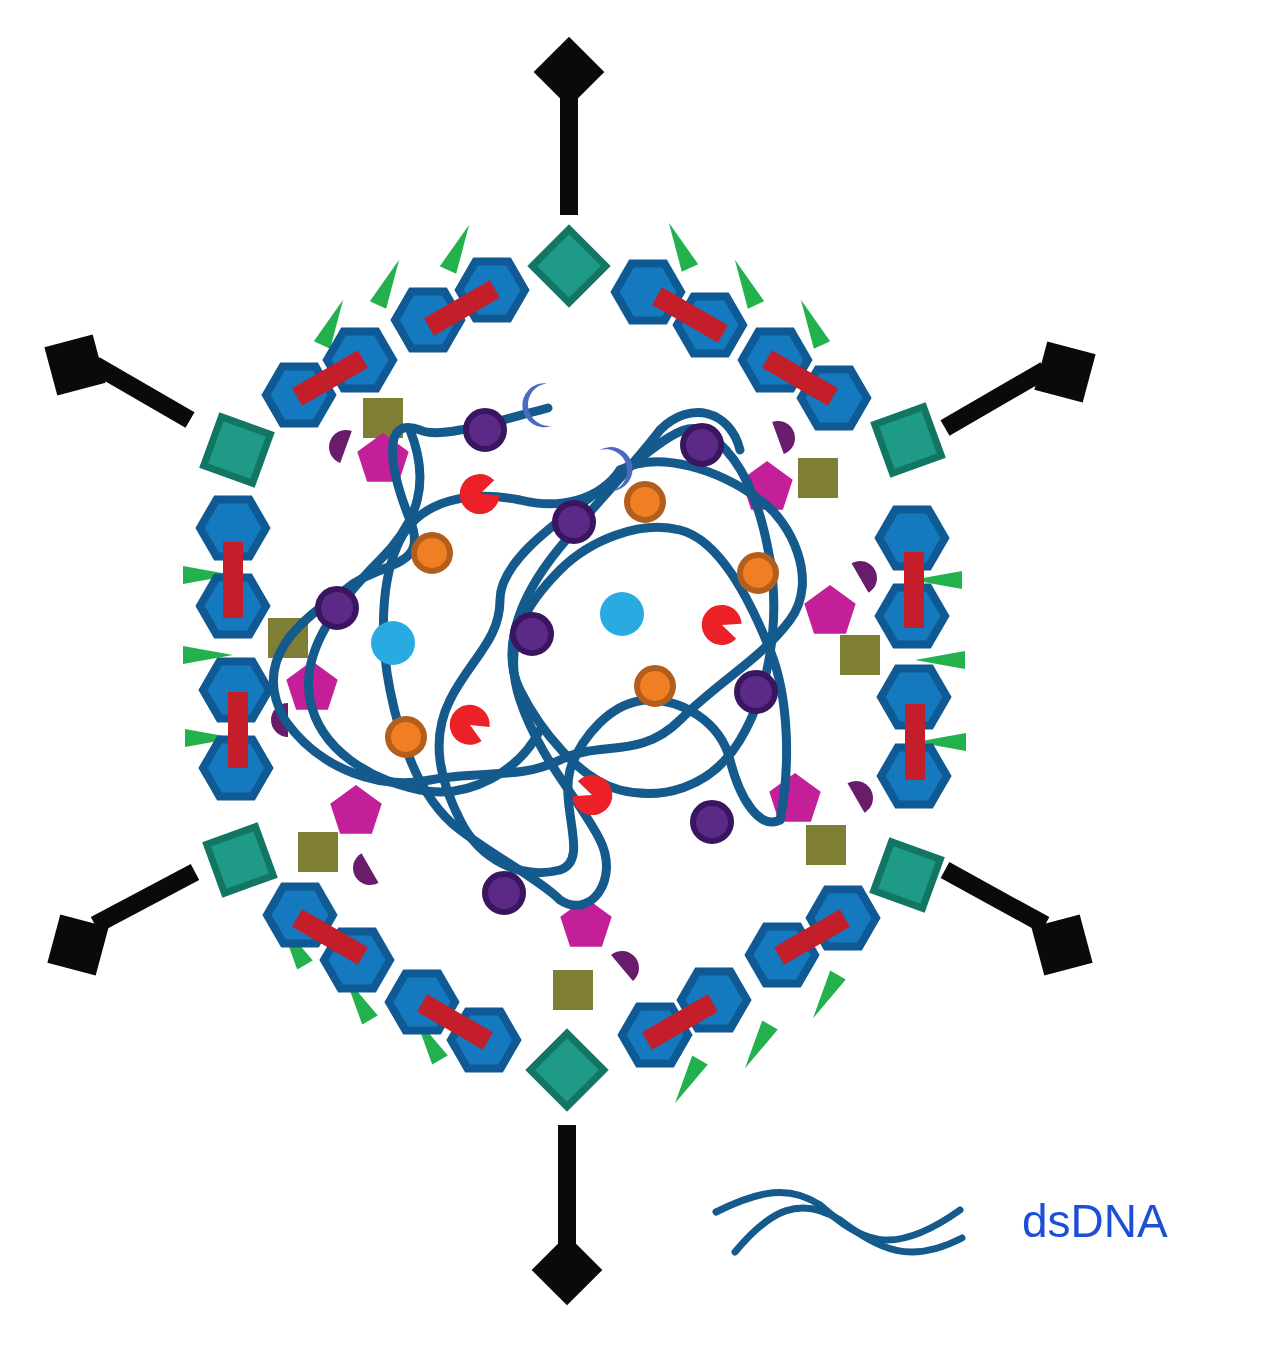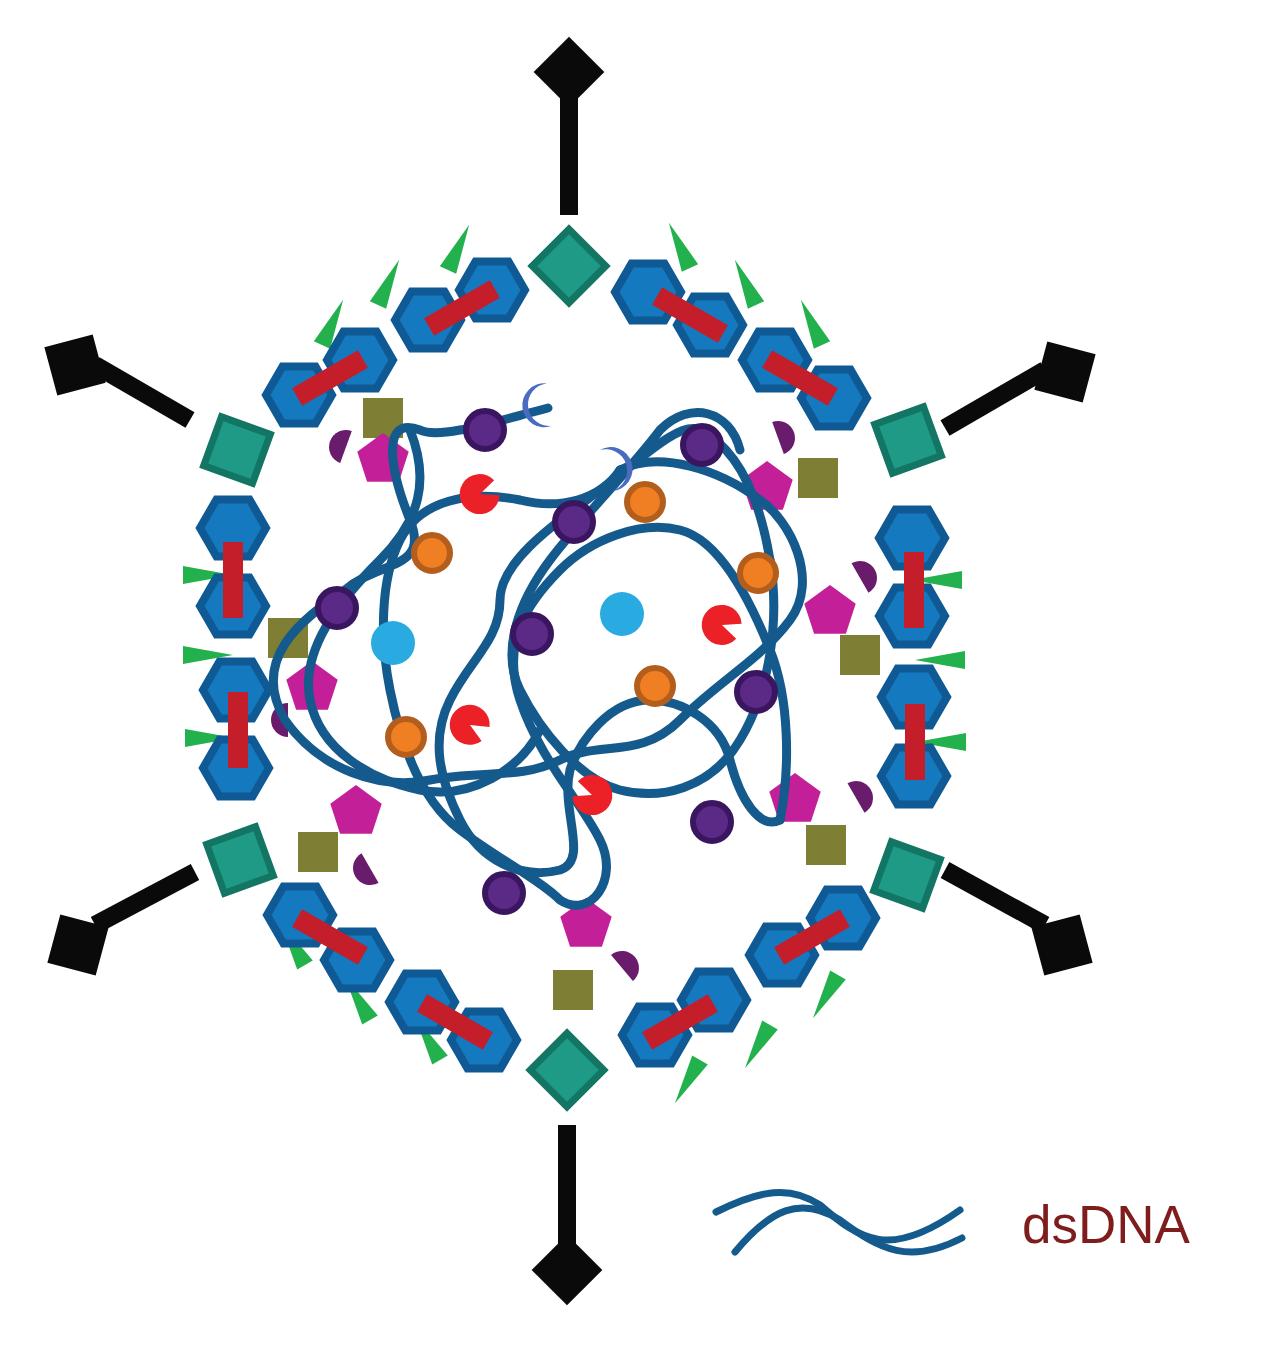--- a/index.html
+++ b/index.html
@@ -1,18 +1,18 @@
 <!DOCTYPE html>
 <html><head>
 <meta charset="utf-8">
 <style>
   html, body { margin:0; padding:0; background:#ffffff; }
   body { width:1280px; height:1358px; position:relative; overflow:hidden; font-family:"Liberation Sans", sans-serif; }
   #diagram { position:absolute; left:0; top:0; width:1280px; height:1358px; }
-  .legend-label { position:absolute; left:1022px; top:1198px; font-size:53px; color:#7f1d1d; font-family:"Liberation Sans", sans-serif; line-height:1; }
+  .legend-label { position:absolute; left:1022px; top:1198px; font-size:46px; color:#1d4ed8; font-family:"Liberation Sans", sans-serif; line-height:1; }
 </style>
 </head>
 <body>
 
 <svg id="diagram" viewBox="0 0 1280 1358" xmlns="http://www.w3.org/2000/svg">
   <g id="g-fibers">
       <line x1="569" y1="215" x2="569" y2="90" stroke="#0a0a0a" stroke-width="18"></line>
       <rect x="-25" y="-25" width="50" height="50" fill="#0a0a0a" transform="translate(569,72) rotate(45)"></rect>
       <line x1="190" y1="420" x2="95" y2="365" stroke="#0a0a0a" stroke-width="18"></line>
       <rect x="-25" y="-25" width="50" height="50" fill="#0a0a0a" transform="translate(75,365) rotate(-15)"></rect>

